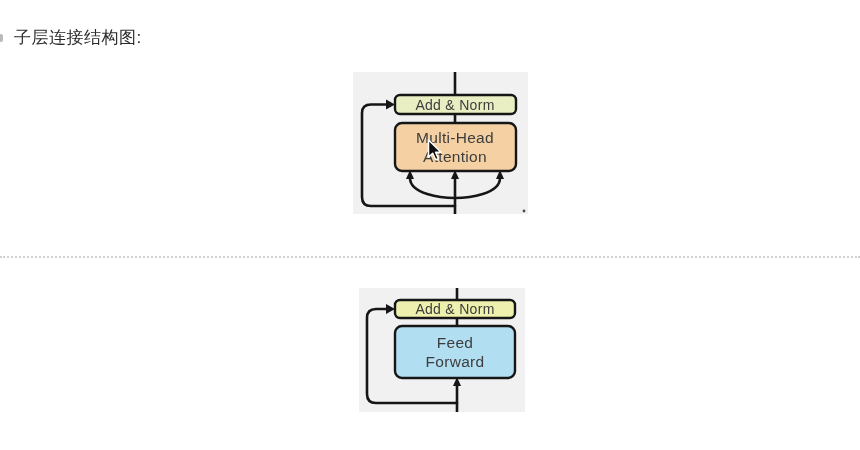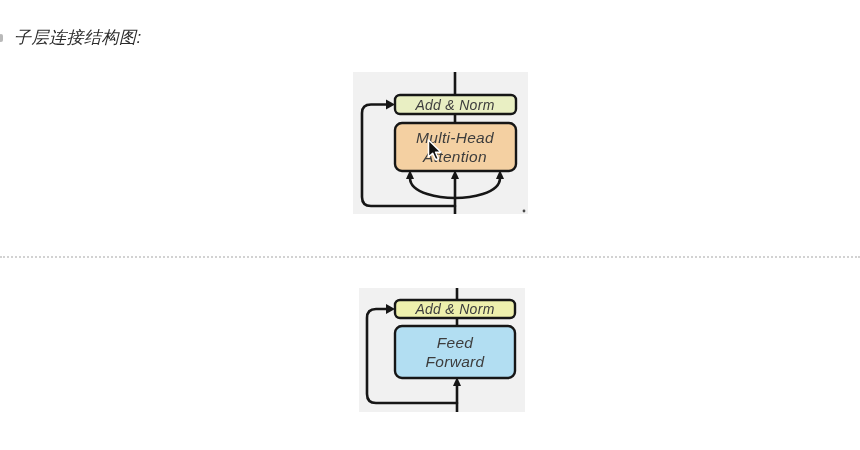--- a/index.html
+++ b/index.html
@@ -7,21 +7,20 @@
     padding: 0;
     background: #ffffff;
     font-family: "Liberation Sans", sans-serif;
   }
   .canvas {
     position: relative;
     width: 860px;
     height: 450px;
     background: #ffffff;
     overflow: hidden;
-    font-style: italic;
   }
   .page-title {
     position: absolute;
     left: 14px;
     top: 26px;
     font-size: 17px;
     line-height: 24px;
     color: #2b2b2b;
     letter-spacing: 0.5px;
   }

